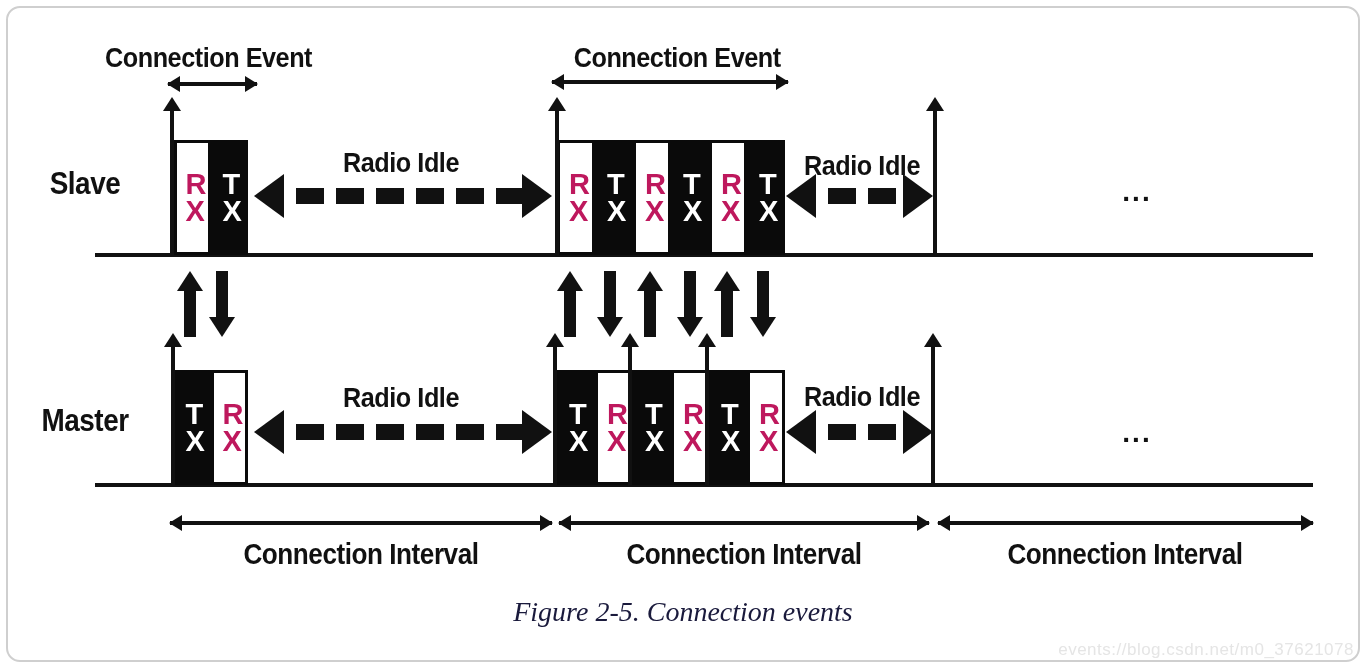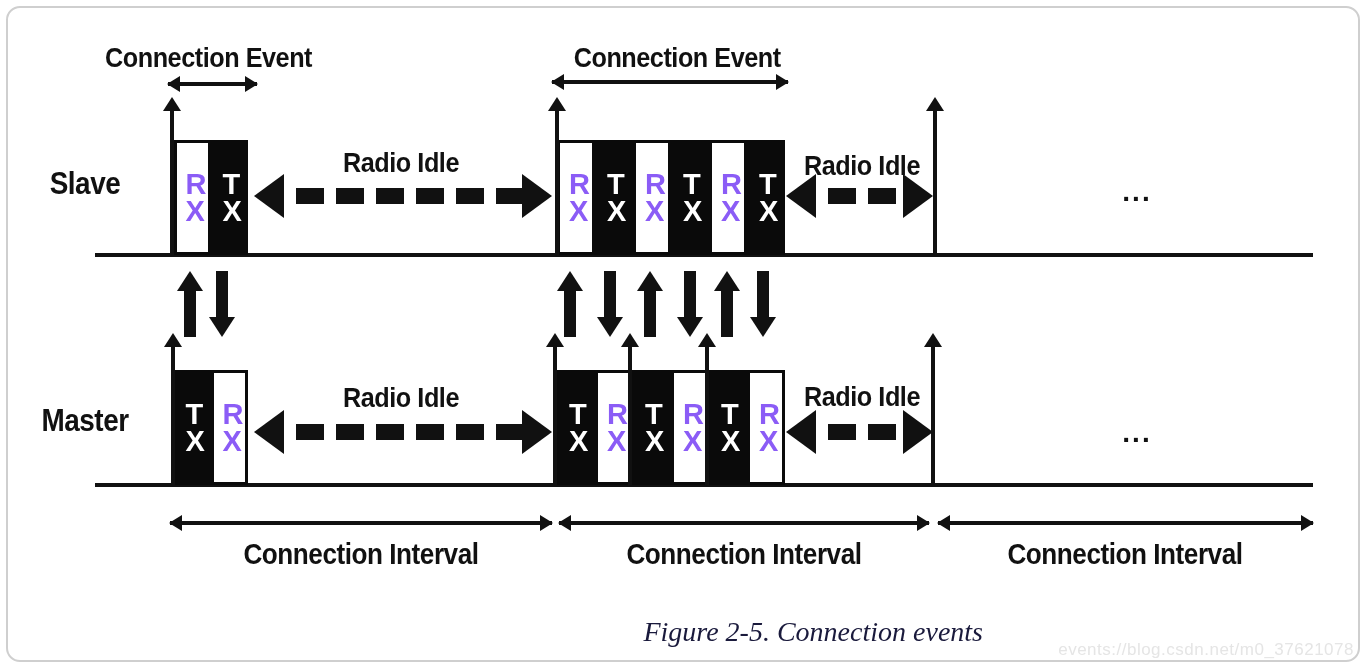--- a/index.html
+++ b/index.html
@@ -45,25 +45,25 @@
   .blk-up::before{content:"";position:absolute;top:0;left:0;
     border-left:13px solid transparent;border-right:13px solid transparent;border-bottom:20px solid #111;}
   .blk-down .shaft{top:0;bottom:18px;}
   .blk-down::after{content:"";position:absolute;bottom:0;left:0;
     border-left:13px solid transparent;border-right:13px solid transparent;border-top:20px solid #111;}
 
   
   .boxes{position:absolute;display:flex;z-index:2;}
   .box{height:115px;display:flex;align-items:center;justify-content:center;box-sizing:border-box;}
   .w37{width:37px;} .w38{width:38px;}
-  .rx{background:#fff;border:3px solid #0a0a0a;color:#8b5cf6;}
+  .rx{background:#fff;border:3px solid #0a0a0a;color:#be185d;}
   .tx{background:#0a0a0a;color:#fff;}
   .stack{width:14px;word-break:break-all;line-height:27px;font-size:29px;font-weight:700;text-align:center;letter-spacing:0;}
 
-  .caption{position:absolute;left:383px;top:616px;width:600px;text-align:right;
+  .caption{position:absolute;left:383px;top:596px;width:600px;text-align:center;
     font-family:"Liberation Serif",serif;font-style:italic;font-size:28px;color:#1a1a3c;}
   .wm{position:absolute;right:12px;top:640px;font-size:17px;color:#e5e5e5;letter-spacing:0.5px;
     font-family:"Liberation Sans",sans-serif;}
 </style>
 </head>
 <body>
 
 <div class="canvas">
   <div class="frame"></div>
 

